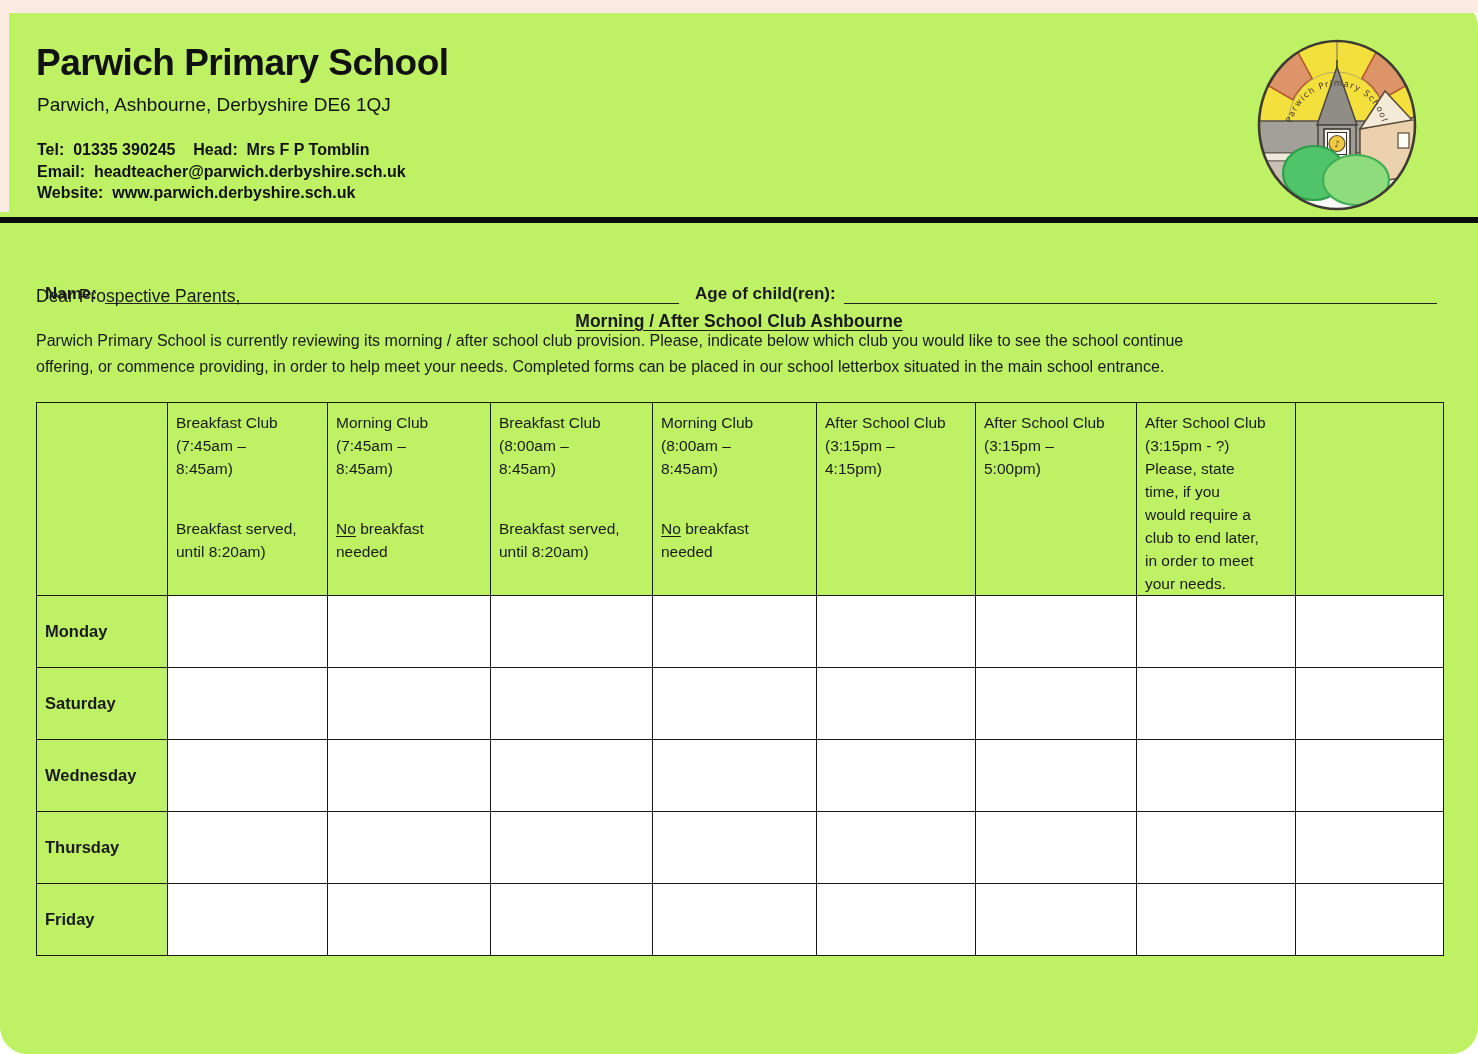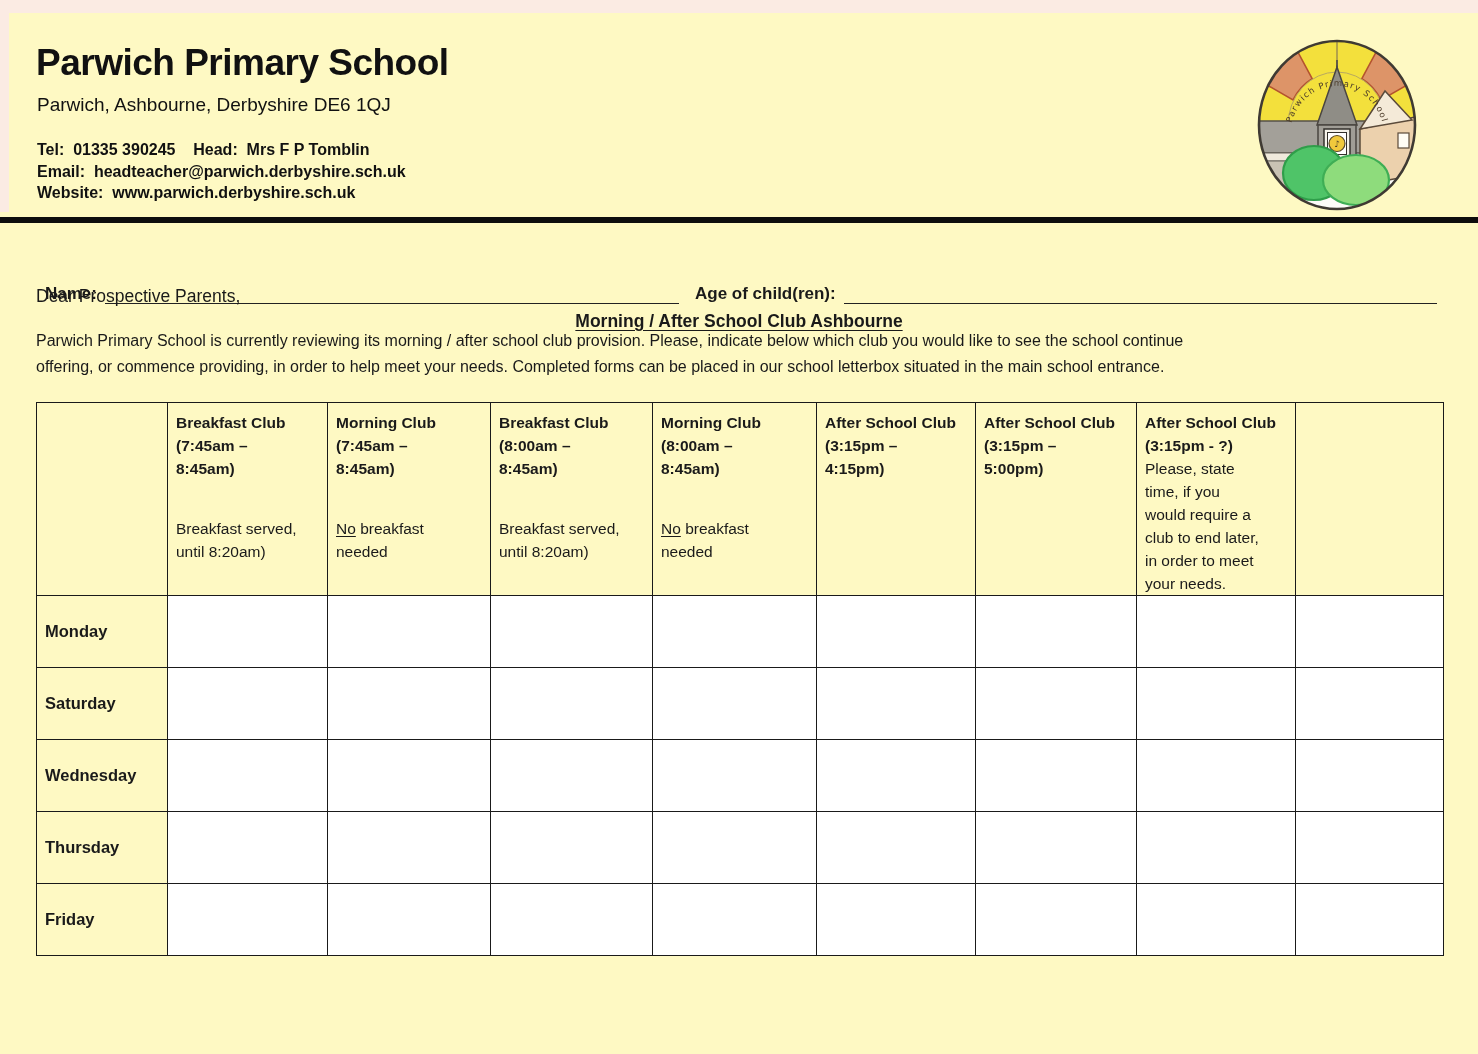--- a/index.html
+++ b/index.html
@@ -3,21 +3,21 @@
 <meta charset="utf-8">
 <style>
   * { margin: 0; padding: 0; box-sizing: border-box; }
   html, body { background: #ffffff; }
   body {
     font-family: "Liberation Sans", sans-serif;
     color: #1a1a1a;
     width: 1478px; height: 1054px;
     position: relative; overflow: hidden;
   }
-  .page { position: absolute; inset: 0; background: #fef9c3; }
+  .page { position: absolute; inset: 0; background: #bef264; border-radius: 27px; }
 
   
   .strip-top  { position: absolute; left: 0; top: 0; width: 1478px; height: 13px; background: #fbebe3; }
   .strip-left { position: absolute; left: 0; top: 0; width: 9px; height: 212px; background: #fbebe3; }
 
   
   .school-name {
     position: absolute; left: 36px; top: 42px;
     font-size: 37px; font-weight: bold; letter-spacing: -0.5px; color: #111;
   }
@@ -59,21 +59,21 @@
   
   table.club-table {
     position: absolute; left: 36px; top: 402px;
     border-collapse: collapse; table-layout: fixed; width: 1407px;
   }
   .club-table th, .club-table td { border: 1.7px solid #1a1a1a; }
   .club-table th.hdr {
     height: 192px; vertical-align: top; text-align: left;
     padding: 8px 4px 0 8px; font-weight: normal;
   }
-  .col-title { font-size: 15.5px; font-weight: bold; line-height: 23px; white-space: pre-line; }
+  .col-title { font-size: 15.5px; font-weight: normal; line-height: 23px; white-space: pre-line; }
   .col-note  { font-size: 15.5px; line-height: 23px; white-space: pre-line; }
   .col-note.gap { margin-top: 37px; }
   .col-note u { text-underline-offset: 2px; }
   .club-table td.day-cell {
     font-weight: bold; font-size: 16.5px; padding-left: 8px; vertical-align: middle;
   }
   .club-table tr.day-row { height: 72px; }
   .club-table td.blank-cell { background: #fff; }
 
   

